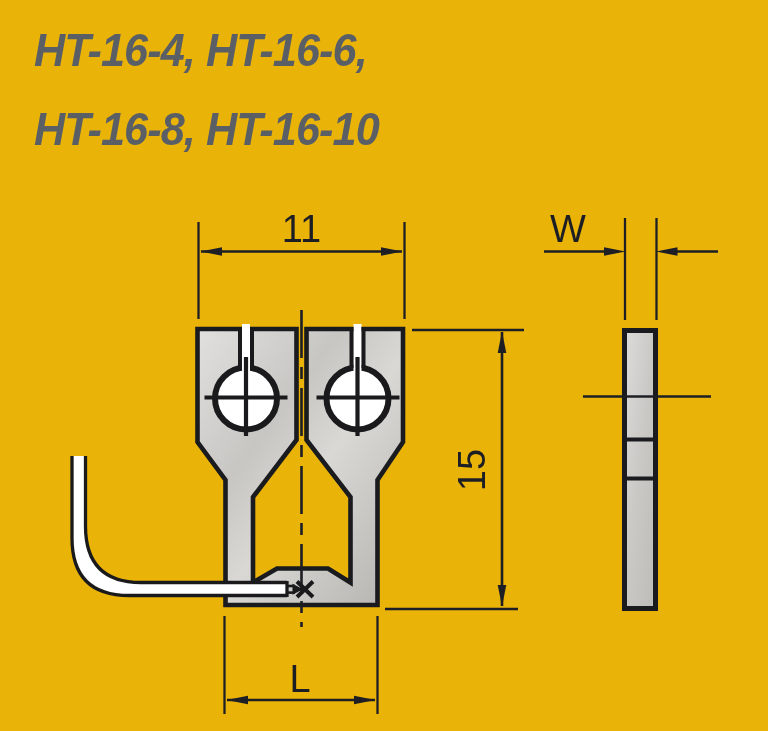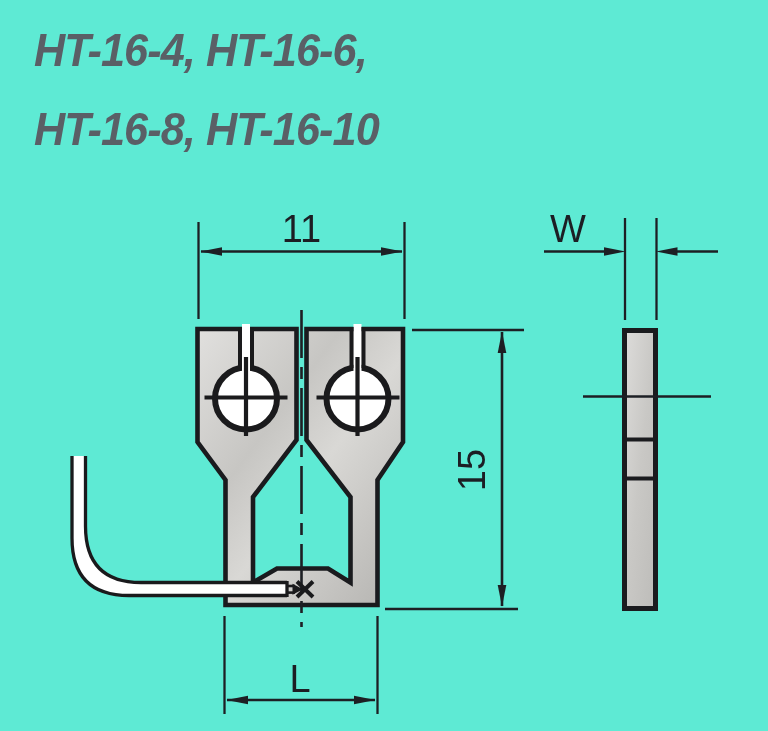--- a/index.html
+++ b/index.html
@@ -1,17 +1,17 @@
 <!DOCTYPE html>
 <html><head>
 <meta charset="utf-8">
 <style>
   html,body{margin:0;padding:0;background:#ffffff;}
   #stage{
-    position:relative;width:768px;height:731px;background:#5eead4;
+    position:relative;width:768px;height:731px;background:#eab308;
     font-family:"Liberation Sans", sans-serif;overflow:hidden;
   }
   #title-block{
     position:absolute;left:34px;top:10px;width:520px;
     font-style:italic;font-weight:700;font-size:47px;line-height:79px;
     letter-spacing:-1px;color:#5a5f66;
     transform:scaleX(0.92);transform-origin:left top;
     white-space:nowrap;
   }
   svg{position:absolute;left:0;top:0;}

